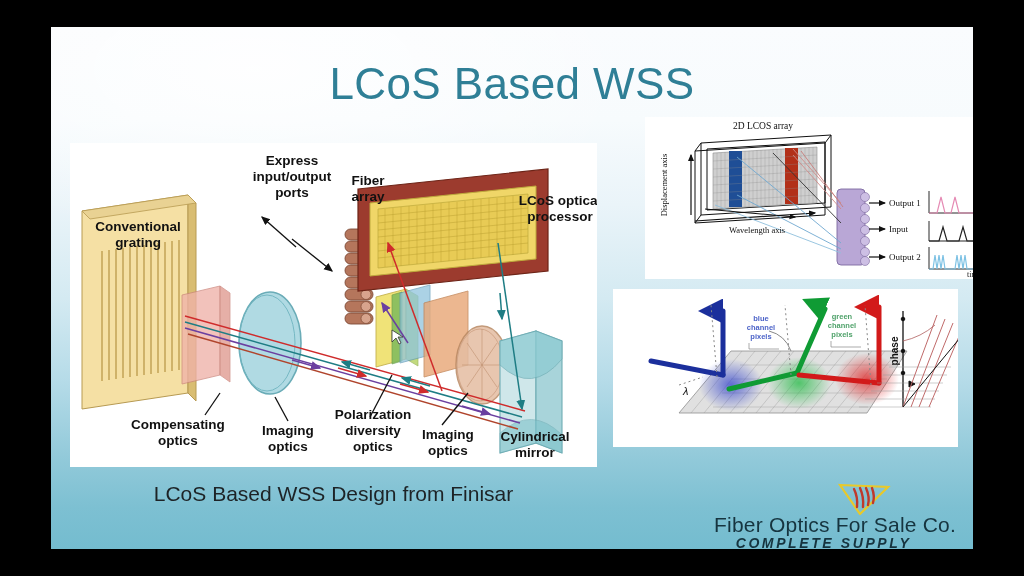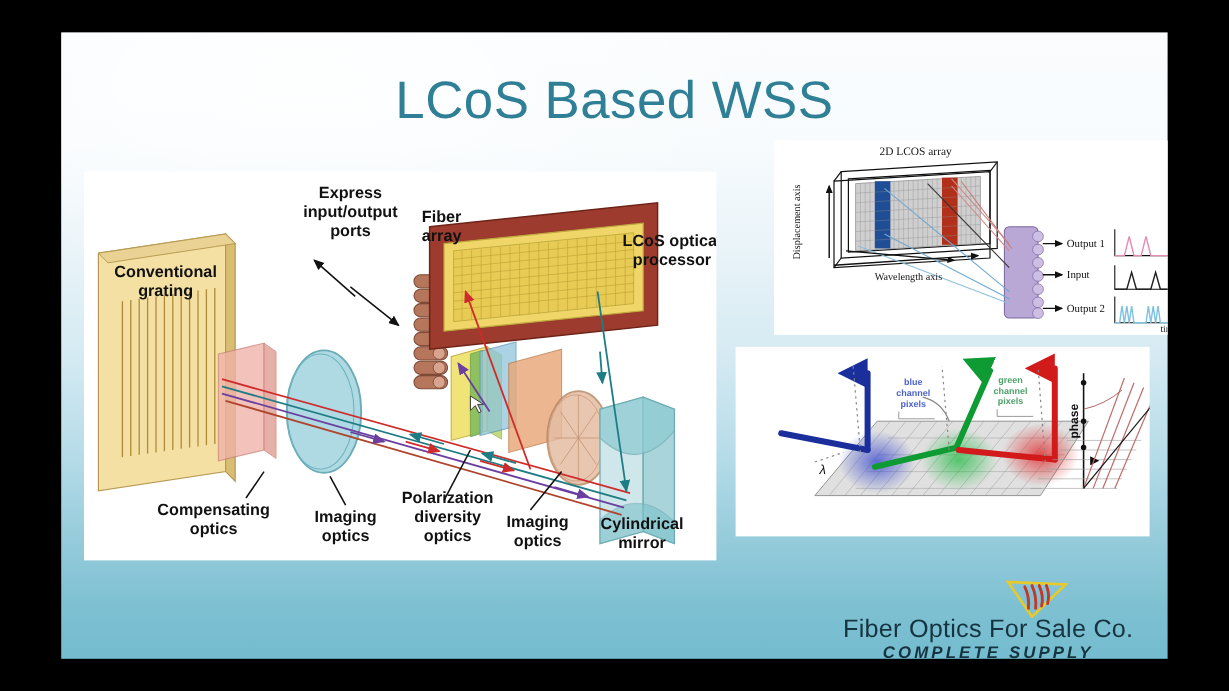--- a/index.html
+++ b/index.html
@@ -94,21 +94,21 @@
     left: 640px; top: 462px;
     width: 265px; height: 58px;
     z-index: 7;
     text-align: center;
   }
   #logo-mark { position: absolute; left: 145px; top: -6px; }
   #logo-name {
     position: absolute; left: 0; top: 24px; width: 100%;
     font-family: "Liberation Sans", sans-serif;
     font-size: 21px; color: #16343f; letter-spacing: 0.2px;
-    text-align: center;
+    text-align: right;
   }
   #logo-tag {
     position: absolute; left: 0; top: 46px; width: 100%;
     font-size: 14px; color: #16343f;
     letter-spacing: 2.6px; font-weight: bold; font-style: italic;
   }
 
   .lbl { font-family: "Liberation Sans", sans-serif; }
 </style>
 </head>
@@ -303,20 +303,21 @@
 
           <text x="378" y="296">Imaging</text>
           <text x="378" y="312">optics</text>
 
           <text x="465" y="298">Cylindrical</text>
           <text x="465" y="314">mirror</text>
         </g>
       </svg>
     </div>
 
+    <div id="main-caption" class="lbl">LCoS Based WSS Design from Finisar</div>
 
     <div id="tr-panel">
       <svg width="345" height="162" viewBox="0 0 345 162" xmlns="http://www.w3.org/2000/svg">
         <defs>
           <marker id="tr-ar" markerWidth="6" markerHeight="6" refX="5" refY="2.5" orient="auto">
             <path d="M0,0 L6,2.5 L0,5 z" fill="#111"></path>
           </marker>
         </defs>
 
         <g fill="none" stroke="#111" stroke-width="1">

